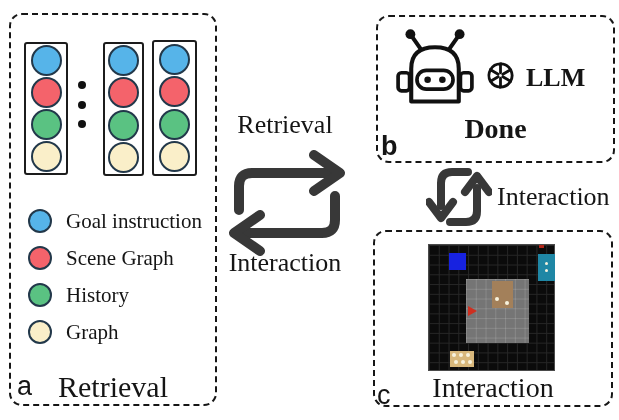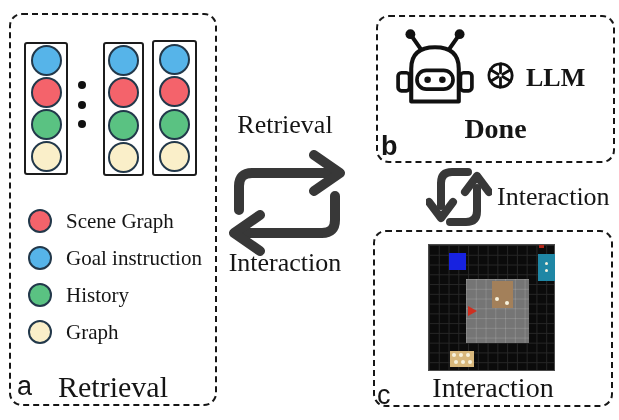--- a/index.html
+++ b/index.html
@@ -79,26 +79,26 @@
 
     <div class="mem-col" style="left:141px;top:25px;width:45px;height:136px;">
       <span class="circ big" style="background-color: rgb(86, 180, 233);"></span>
       <span class="circ big" style="background-color: rgb(244, 99, 107);"></span>
       <span class="circ big" style="background-color: rgb(90, 194, 130);"></span>
       <span class="circ big" style="background-color: rgb(250, 239, 201);"></span>
     </div>
 
     <div class="legend">
       <div class="lrow">
+        <span class="circ small" style="background-color: rgb(86, 180, 233);"></span>
+        <span class="name">Goal instruction</span>
+      </div>
+      <div class="lrow">
         <span class="circ small" style="background-color: rgb(244, 99, 107);"></span>
         <span class="name">Scene Graph</span>
-      </div>
-      <div class="lrow">
-        <span class="circ small" style="background-color: rgb(86, 180, 233);"></span>
-        <span class="name">Goal instruction</span>
       </div>
       <div class="lrow">
         <span class="circ small" style="background-color: rgb(90, 194, 130);"></span>
         <span class="name">History</span>
       </div>
       <div class="lrow">
         <span class="circ small" style="background-color: rgb(250, 239, 201);"></span>
         <span class="name">Graph</span>
       </div>
     </div>

